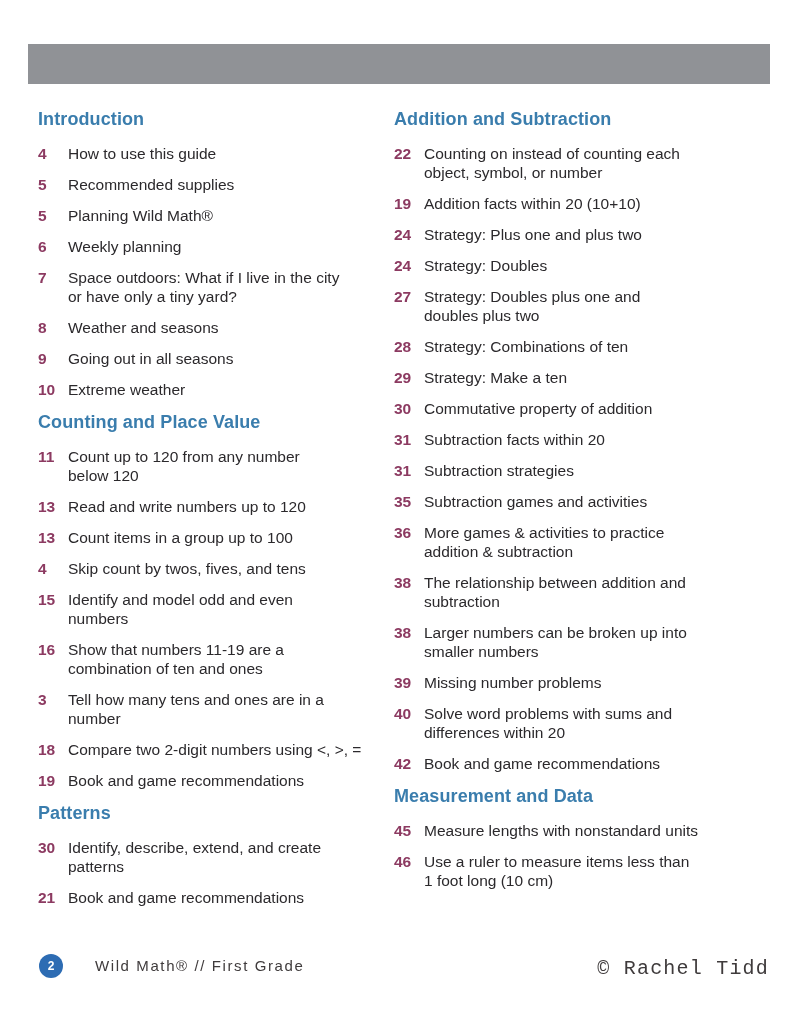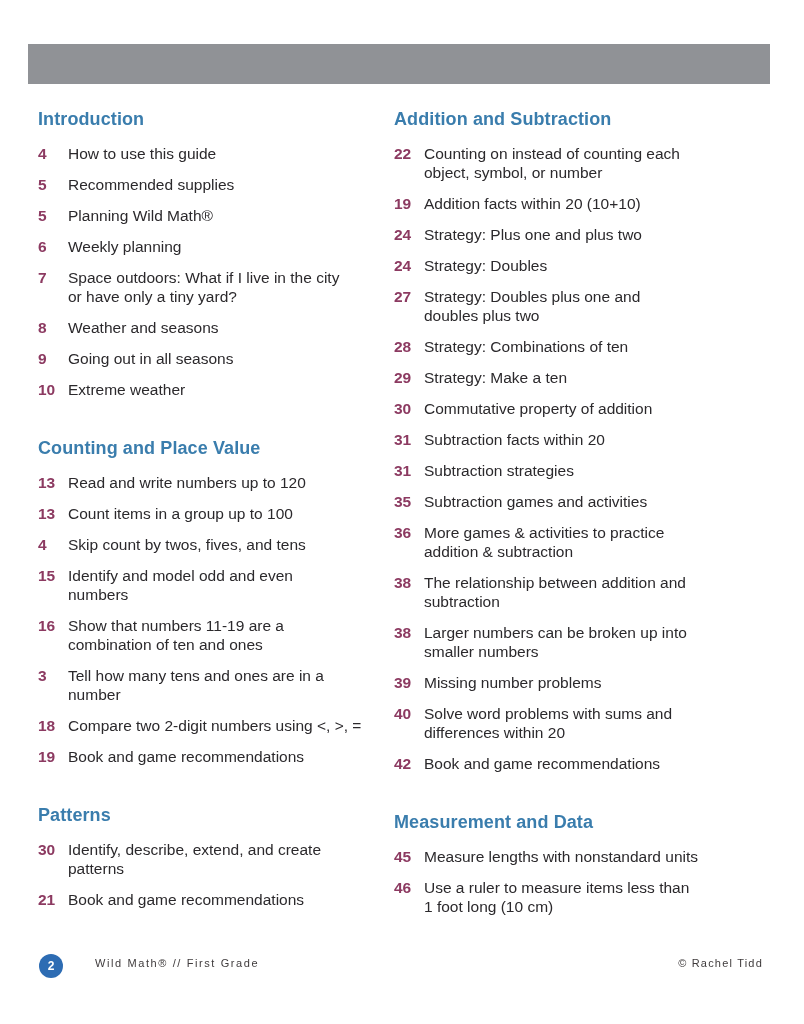--- a/index.html
+++ b/index.html
@@ -28,21 +28,21 @@
     height: 40px;
     background: var(--bar-gray);
   }
   .toc-columns { position: absolute; top: 0; left: 0; }
   .col {
     position: absolute;
     top: 108px;
   }
   .col-0 { left: 38px;  width: 360px; }
   .col-1 { left: 394px; width: 368px; }
-  section + section { margin-top: 38px; }
+  section + section { margin-top: 12px; }
   h2 {
     font-size: 18px;
     font-weight: 700;
     color: var(--heading-blue);
     letter-spacing: 0.1px;
     margin-bottom: 14px;
     line-height: 22px;
   }
   .entry {
     display: flex;
@@ -80,31 +80,32 @@
     font-size: 12px;
     font-weight: 700;
     display: flex;
     align-items: center;
     justify-content: center;
   }
   .book-title {
     position: absolute;
     left: 95px;
     top: 5px;
-    font-size: 11px;
+    font-size: 15px;
     letter-spacing: 1.6px;
     color: var(--footer-text);
   }
   .copyright {
     position: absolute;
-    right: 41px;
+    right: 35px;
     top: 5px;
-    font-size: 11px;
+    font-size: 20px;
     letter-spacing: 1.2px;
     color: var(--footer-text);
+    font-family: Liberation Mono, monospace;
   }
 </style>
 </head>
 <body>
 
 <div class="page">
   <div class="top-bar"></div>
 
   <div class="toc-columns">
       <div class="col col-0">
@@ -139,20 +140,25 @@
             <span class="pg">9</span>
             <span class="txt">Going out in all seasons</span>
           </div>
           <div class="entry">
             <span class="pg">10</span>
             <span class="txt">Extreme weather</span>
           </div>
         </section>
         <section>
           <h2>Counting and Place Value</h2>
+          <div class="entry">
+            <span class="pg">11</span>
+            <span class="txt">Count up to 120 from any number
+below 120</span>
+          </div>
           <div class="entry">
             <span class="pg">13</span>
             <span class="txt">Read and write numbers up to 120</span>
           </div>
           <div class="entry">
             <span class="pg">13</span>
             <span class="txt">Count items in a group up to 100</span>
           </div>
           <div class="entry">
             <span class="pg">4</span>

